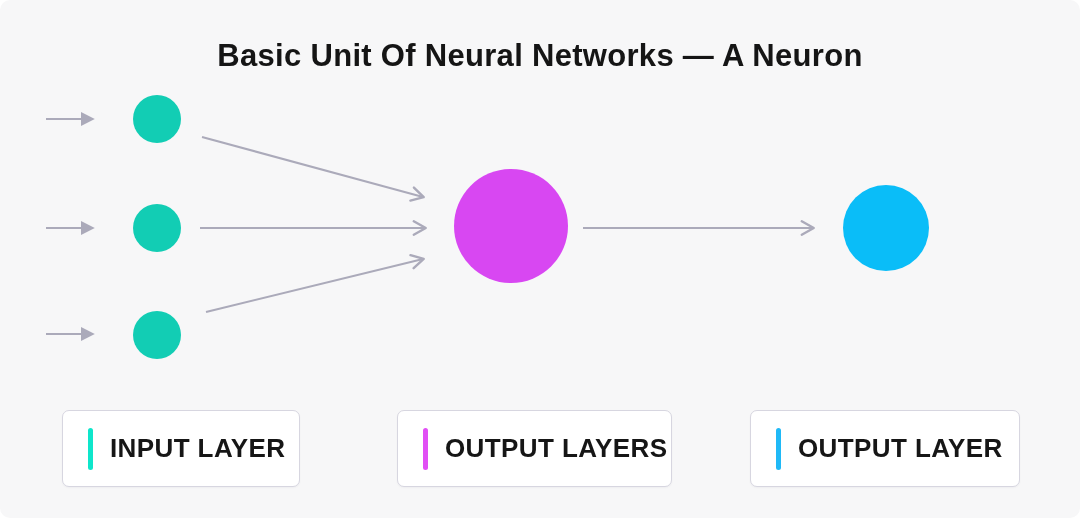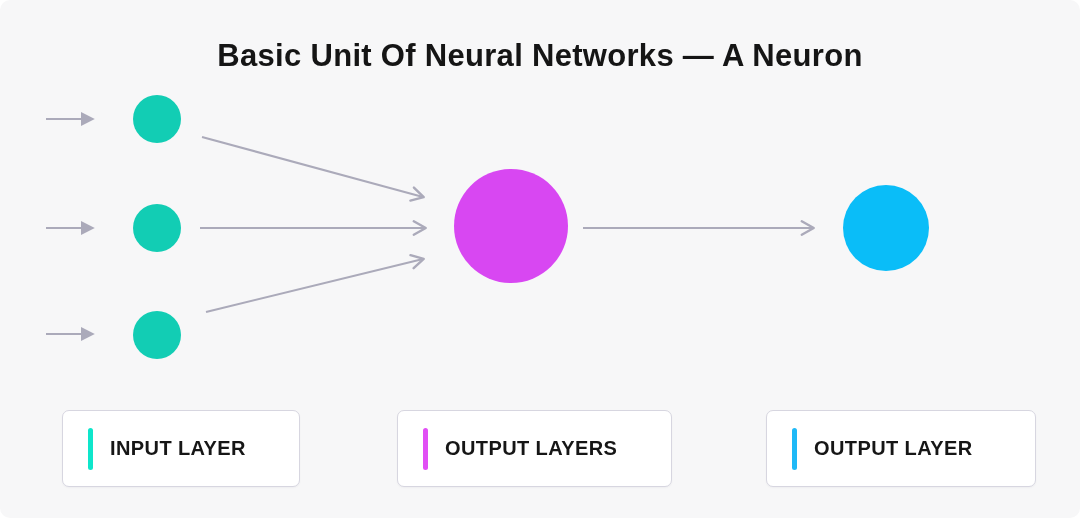--- a/index.html
+++ b/index.html
@@ -45,29 +45,29 @@
     border: 1.5px solid #d7d6e0;
     border-radius: 7px;
     display: flex;
     align-items: center;
     padding-left: 25px;
     gap: 17px;
     box-shadow: 0 1px 2px rgba(30,30,60,0.04);
   }
   .legend-box.input  { left: 62px;  width: 238px; }
   .legend-box.hidden { left: 397px; width: 275px; }
-  .legend-box.output { left: 766px; width: 270px; }
+  .legend-box.output { left: 750px; width: 270px; }
   .legend-bar {
     width: 5px;
     height: 42px;
     border-radius: 3px;
     flex: 0 0 auto;
   }
   .legend-label {
-    font-size: 20px;
+    font-size: 26px;
     font-weight: 600;
     letter-spacing: 0.4px;
     color: #161616;
     white-space: nowrap;
   }
 </style>
 </head>
 <body>
 
 <div class="canvas">

